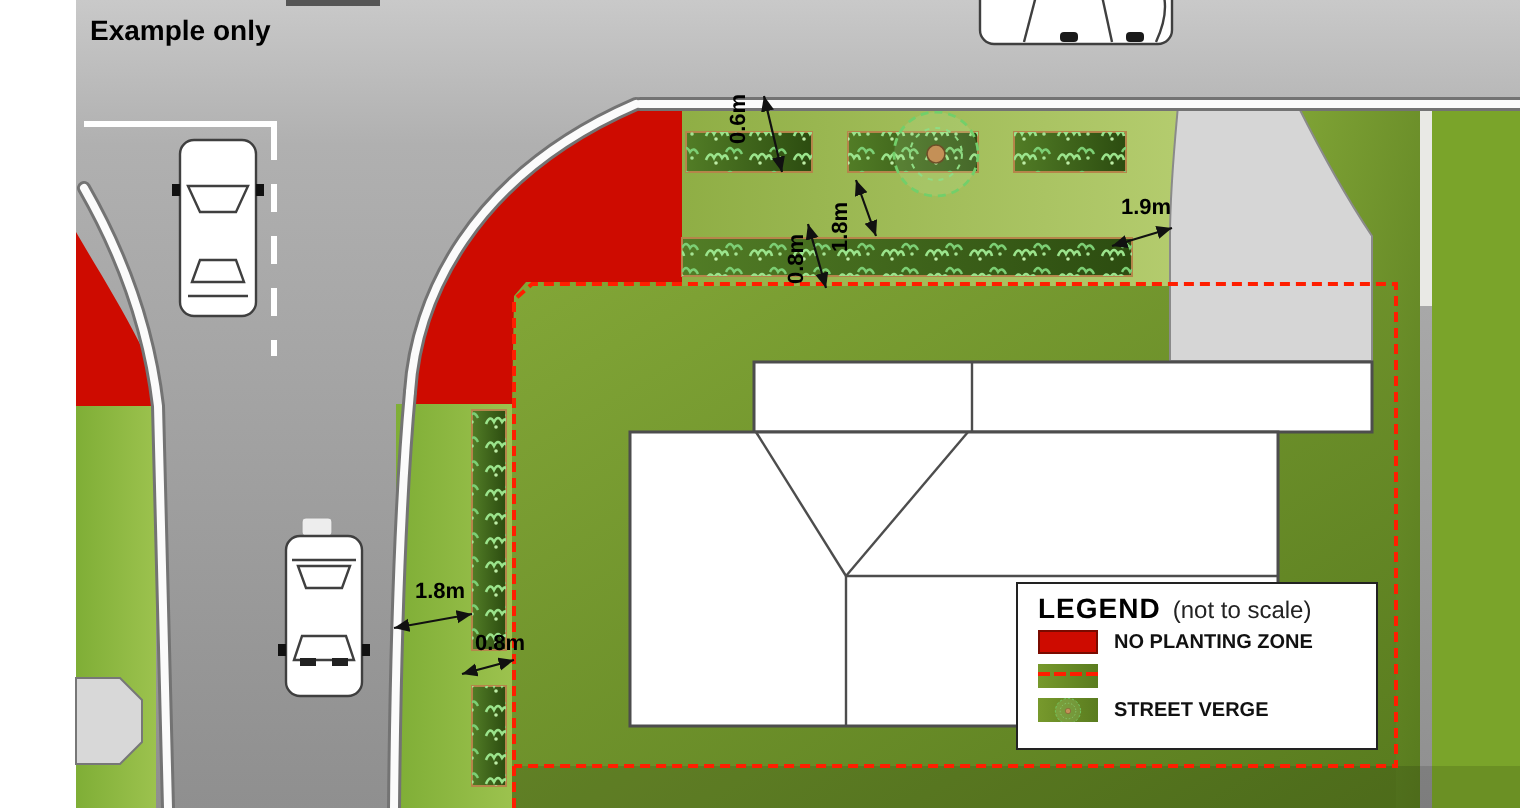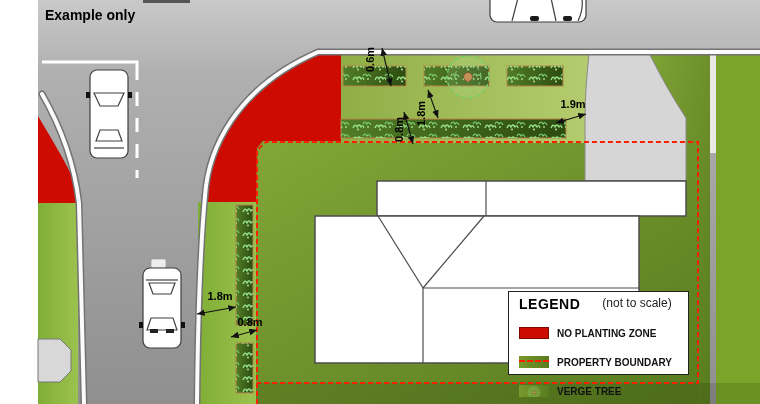--- a/index.html
+++ b/index.html
@@ -5,24 +5,24 @@
   html,body{margin:0;padding:0;}
   .stage{position:relative;width:760px;height:404px;overflow:hidden;background:#8b5cf6;
          font-family:"Liberation Sans",sans-serif;}
   .scene{position:absolute;left:0;top:0;}
   .map-title{position:absolute;left:45px;top:7px;font-size:14px;font-weight:bold;color:#000;}
   .dim{position:absolute;font-size:11px;font-weight:bold;color:#000;text-align:center;width:36px;line-height:13px;}
   .dim.v{transform:rotate(-90deg);transform-origin:center;}
   
   .legend{position:absolute;left:508px;top:291px;width:181px;height:84px;background:#fff;
           border:1.5px solid #222;box-sizing:border-box;padding:4px 7px 0 10px;}
-  .legend-head{display:flex;align-items:flex-start;gap:22px;}
+  .legend-head{display:flex;align-items:flex-end;gap:6px;}
   .legend-title{font-size:14px;font-weight:bold;letter-spacing:.5px;color:#000;}
   .legend-sub{font-size:12px;color:#222;}
-  .legend-row{display:flex;align-items:center;gap:8px;height:16px;margin-top:13px;}
+  .legend-row{display:flex;align-items:center;gap:8px;height:16px;margin-top:1px;}
   .swatch{width:30px;height:12px;flex:0 0 30px;position:relative;overflow:hidden;}
   .swatch.red{background:var(--no-planting-red);border:1px solid #7a0b00;box-sizing:border-box;}
   .swatch.green{background:linear-gradient(90deg,#77992c,#5a7c1f);}
   .swatch .dashline{position:absolute;left:0;right:0;top:4px;border-top:2px dashed var(--boundary-red);}
   .legend-label{font-size:10px;font-weight:bold;color:#111;white-space:nowrap;}
 </style>
 </head>
 <body>
 
 <div class="stage">
@@ -195,23 +195,22 @@
       <span class="legend-sub">(not to scale)</span>
     </div>
     <div class="legend-row">
       <span class="swatch red"></span>
       <span class="legend-label">NO PLANTING ZONE</span>
     </div>
     <div class="legend-row">
       <span class="swatch green">
           <span class="dashline"></span>
         </span>
-      <span class="legend-label">PROPERTY BOUNDARY</span>
     </div>
     <div class="legend-row">
       <span class="swatch green"><svg width="30" height="13">
             <use href="#treeSym" transform="translate(15,6.5) scale(0.30)"></use>
           </svg></span>
-      <span class="legend-label">VERGE TREE</span>
+      <span class="legend-label">STREET VERGE</span>
     </div>
   </div>
 
 </div>
 
 </body></html>

